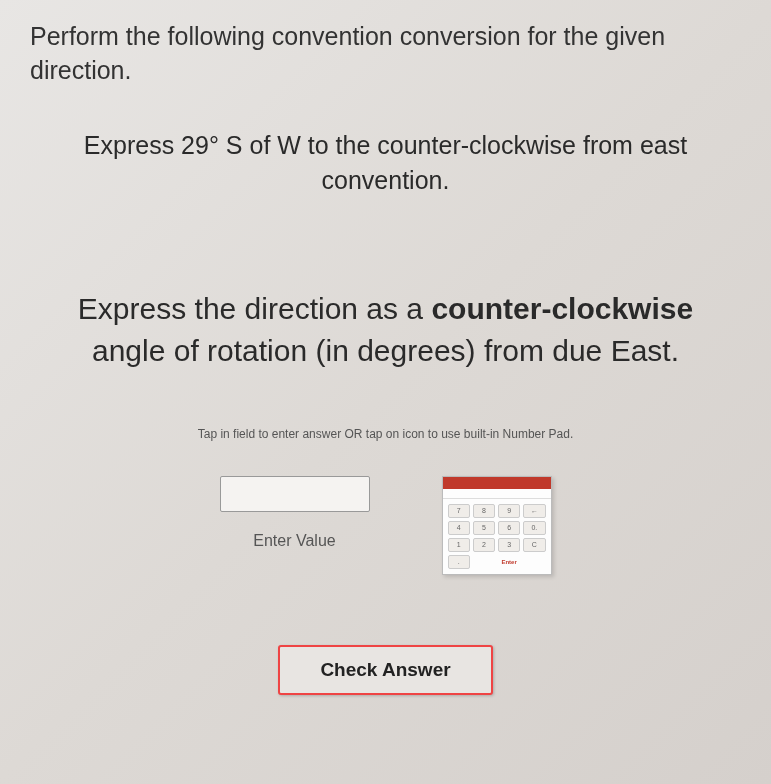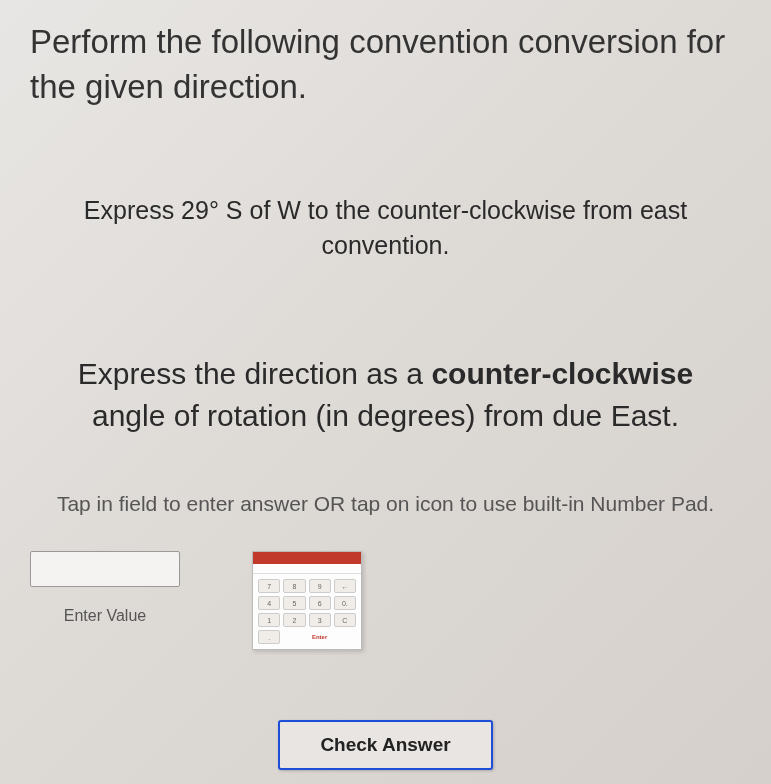--- a/index.html
+++ b/index.html
@@ -11,51 +11,51 @@
       width: 771px;
       height: 784px;
       background: linear-gradient(135deg, #e8e6e4 0%, #ddd9d5 50%, #d5d0cc 100%);
       font-family: Arial, Helvetica, sans-serif;
       color: #2a2a2a;
       padding: 20px 30px;
       position: relative;
       overflow: hidden;
     }
     .intro {
-      font-size: 33px;
+      font-size: 25px;
       line-height: 1.35;
-      margin-bottom: 84px;
+      margin-bottom: 40px;
       color: #333;
     }
     .convert-line {
       font-size: 25px;
       text-align: center;
       line-height: 1.4;
       margin: 0 30px 90px 30px;
       color: #2a2a2a;
     }
     .express-line {
       font-size: 30px;
       text-align: center;
       line-height: 1.4;
       margin: 0 20px 55px 20px;
       color: #2a2a2a;
     }
     .express-line .bold {
       font-weight: bold;
     }
     .hint {
-      font-size: 21px;
+      font-size: 12px;
       text-align: center;
       color: #555;
       margin-bottom: 35px;
     }
     .input-row {
       display: flex;
-      justify-content: flex-start;
+      justify-content: center;
       align-items: flex-start;
       gap: 72px;
       margin-bottom: 70px;
     }
     .input-block {
       display: flex;
       flex-direction: column;
       align-items: center;
     }
     .answer-input {
@@ -119,21 +119,21 @@
     .check-btn-row {
       display: flex;
       justify-content: center;
     }
     .check-btn {
       padding: 12px 40px;
       font-size: 19px;
       font-weight: bold;
       color: #222;
       background: #e8e5e2;
-      border: 2px solid #1d4ed8;
+      border: 2px solid #ef4444;
       border-radius: 3px;
       cursor: pointer;
       box-shadow: 1px 1px 3px rgba(0,0,0,0.2);
     }
   </style>
 </head>
 <body>
 
 <div class="intro">Perform the following convention conversion for the given direction.</div>
 

